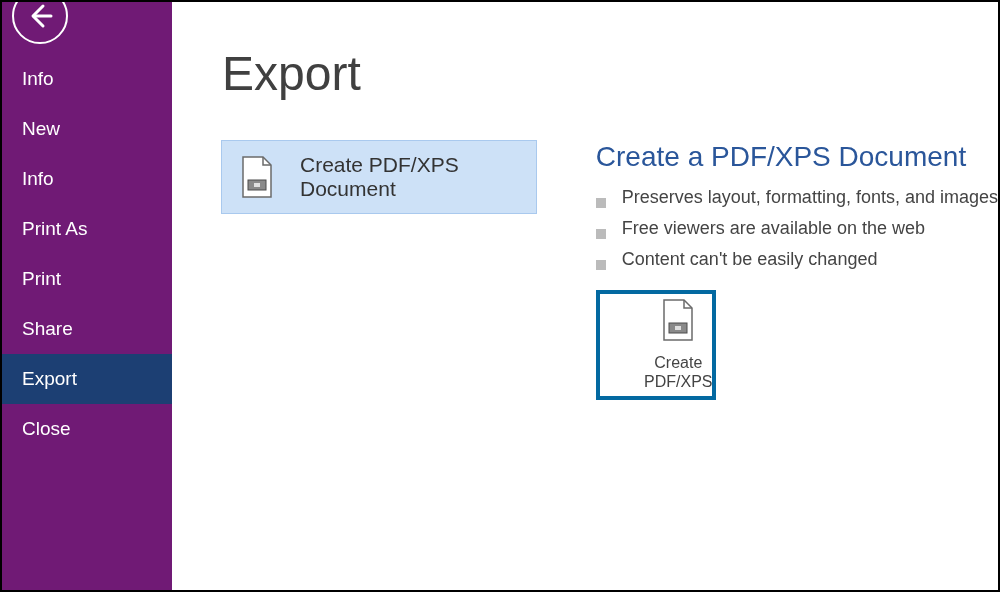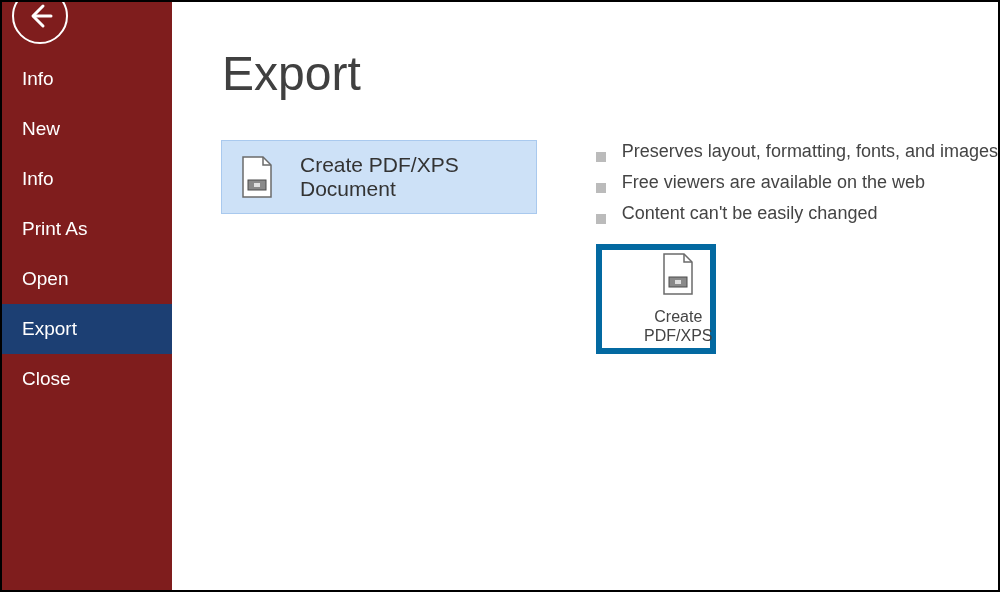--- a/index.html
+++ b/index.html
@@ -12,21 +12,21 @@
     height: 592px;
     border: 2px solid #000;
   }
   .app {
     display: flex;
     width: 100%;
     height: 100%;
   }
   .sidebar {
     width: 170px;
-    background: #7f1d1d;
+    background: #701a75;
     color: #fff;
     display: flex;
     flex-direction: column;
     padding-top: 0;
   }
   .back-btn {
     width: 56px;
     height: 56px;
     border: 2px solid #fff;
     border-radius: 50%;
@@ -116,21 +116,21 @@
     width: 10px;
     height: 10px;
     background: #bbb;
     margin: 6px 16px 0 0;
     flex-shrink: 0;
   }
   .create-btn {
     margin-top: 20px;
     width: 120px;
     height: 110px;
-    border: 6px solid #0369a1;
+    border: 4px solid #0369a1;
     display: flex;
     flex-direction: column;
     align-items: center;
     justify-content: center;
     gap: 8px;
     cursor: pointer;
     font-size: 16px;
     color: #444;
     text-align: center;
     padding-left: 45px;
@@ -147,21 +147,22 @@
         <svg width="30" height="30" viewBox="0 0 30 30">
           <path d="M18 5 L8 15 L18 25" stroke="#fff" stroke-width="3" fill="none" stroke-linecap="round" stroke-linejoin="round"></path>
           <line x1="9" y1="15" x2="26" y2="15" stroke="#fff" stroke-width="3" stroke-linecap="round"></line>
         </svg>
       </span>
     </div>
     <div class="side-item">Info</div>
     <div class="side-item">New</div>
     <div class="side-item">Info</div>
     <div class="side-item">Print As</div>
-    <div class="side-item">Open</div>
+    <div class="side-item">Print</div>
+    <div class="side-item">Share</div>
     <div class="side-item selected">Export</div>
     <div class="side-item">Close</div>
   </div>
 
   <div class="main">
     <div class="page-title">Export</div>
 
     <div class="columns">
       <div class="options-col">
 
@@ -174,20 +175,21 @@
               <rect x="14" y="27" width="6" height="4" fill="#e0e0e0"></rect>
             </svg>
           </span>
           <span>Create PDF/XPS Document</span>
         </div>
 
 
       </div>
 
       <div class="detail-col">
+        <div class="detail-title">Create a PDF/XPS Document</div>
         <ul class="bullets">
           <li>
               <span class="sq"></span>
               <span>Preserves layout, formatting, fonts, and images</span>
             </li>
           <li>
               <span class="sq"></span>
               <span>Free viewers are available on the web</span>
             </li>
           <li>

